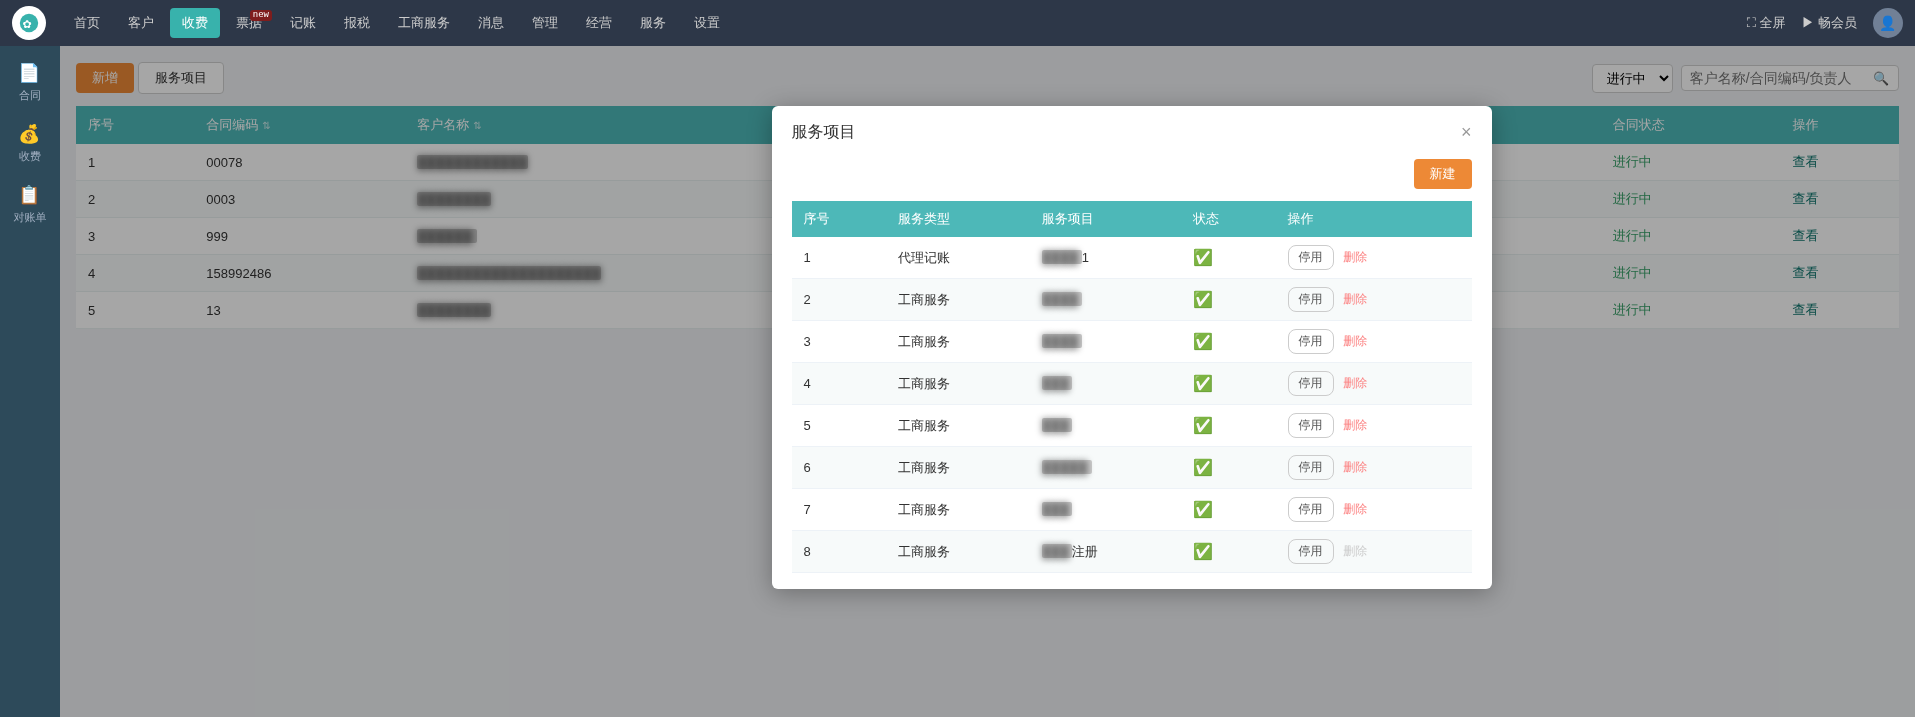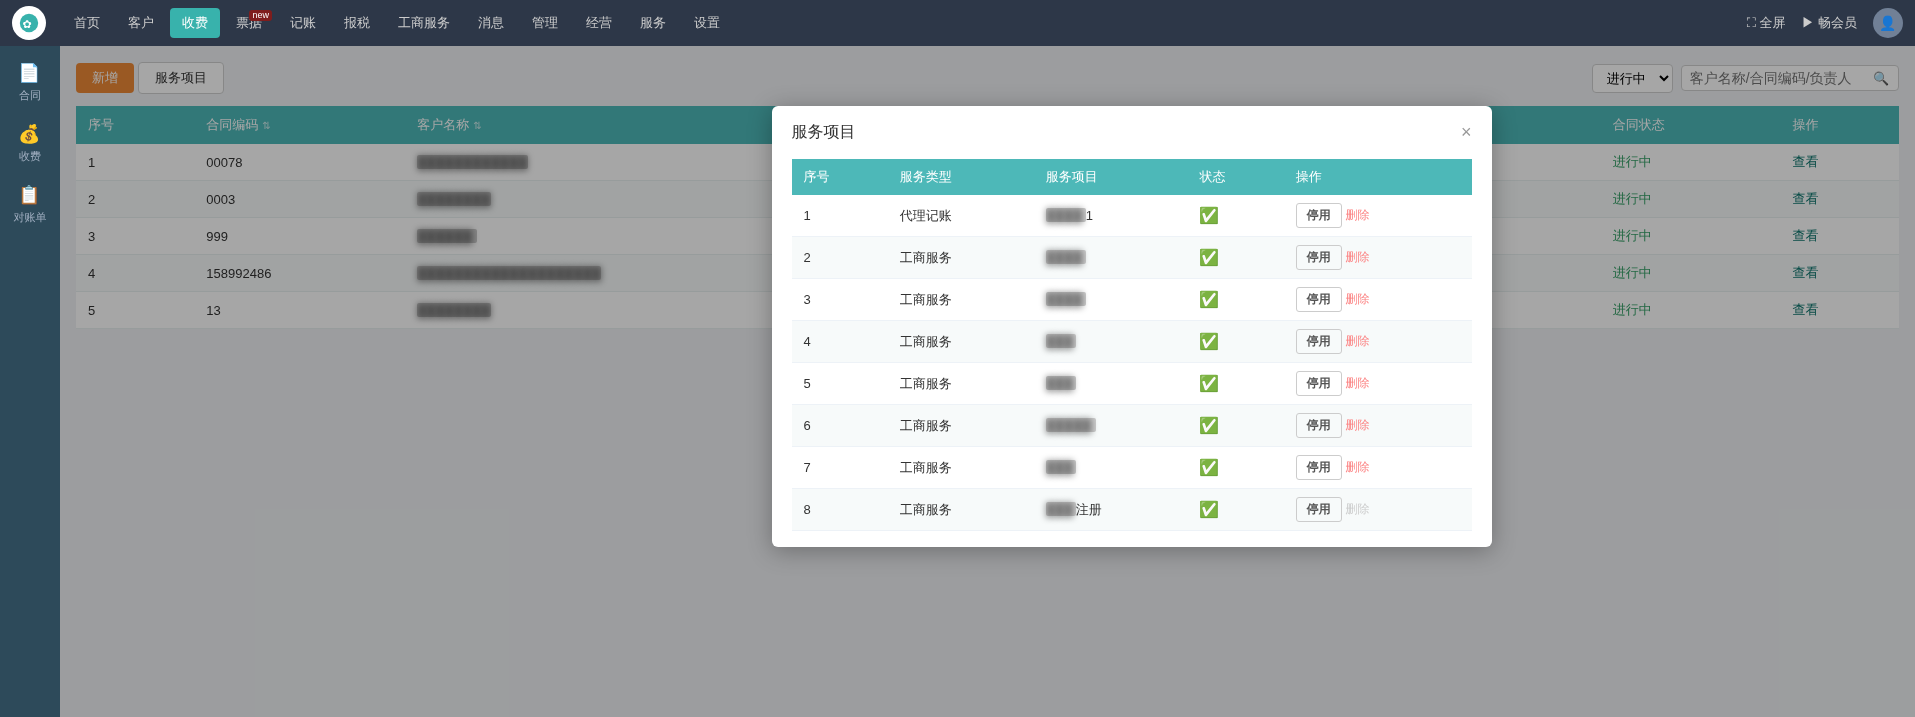--- a/index.html
+++ b/index.html
@@ -18,21 +18,21 @@
     }
     .top-nav .logo {
       width: 34px; height: 34px;
       background: #fff;
       border-radius: 50%;
       display: flex; align-items: center; justify-content: center;
       margin-right: 16px;
       flex-shrink: 0;
     }
     .top-nav .logo svg { width: 22px; height: 22px; }
-    .nav-items { display: flex; align-items: center; gap: 4px; flex: 1; }
+    .nav-items { display: flex; align-items: center; gap: 4px; flex: 1; font-family: Liberation Mono, monospace; }
     .nav-item {
       padding: 6px 12px;
       cursor: pointer;
       border-radius: 4px;
       color: #ccc;
       font-size: 13px;
       position: relative;
     }
     .nav-item.active { background: #38b2ac; color: #fff; }
     .nav-item .new-badge {
@@ -256,24 +256,24 @@
       border-bottom: 1px solid #edf2f7;
       font-size: 13px;
       color: #333;
     }
     .check-icon { color: #38b2ac; font-size: 16px; }
     .btn-stop {
       background: none;
       border: 1px solid #ccc;
       color: #555;
       padding: 3px 10px;
-      border-radius: 3px;
+      border-radius: 8px;
       cursor: pointer;
       font-size: 12px;
-      font-weight: bold;
+      margin-right: 6px;
     }
     .btn-delete {
       background: none;
       border: none;
       color: #fc8181;
       cursor: pointer;
       font-size: 12px;
       padding: 3px 0;
     }
   </style>
@@ -422,20 +422,23 @@
     </table>
 
     <div class="overlay"></div>
 
     <div class="modal-wrapper">
       <div class="modal-header">
         <span class="modal-title">服务项目</span>
         <button class="modal-close">×</button>
       </div>
       <div class="modal-body">
+        <div class="modal-toolbar">
+          <button class="btn-orange">新建</button>
+        </div>
         <table class="modal-table">
           <thead>
             <tr>
               <th>序号</th>
               <th>服务类型</th>
               <th>服务项目</th>
               <th>状态</th>
               <th>操作</th>
             </tr>
           </thead>

